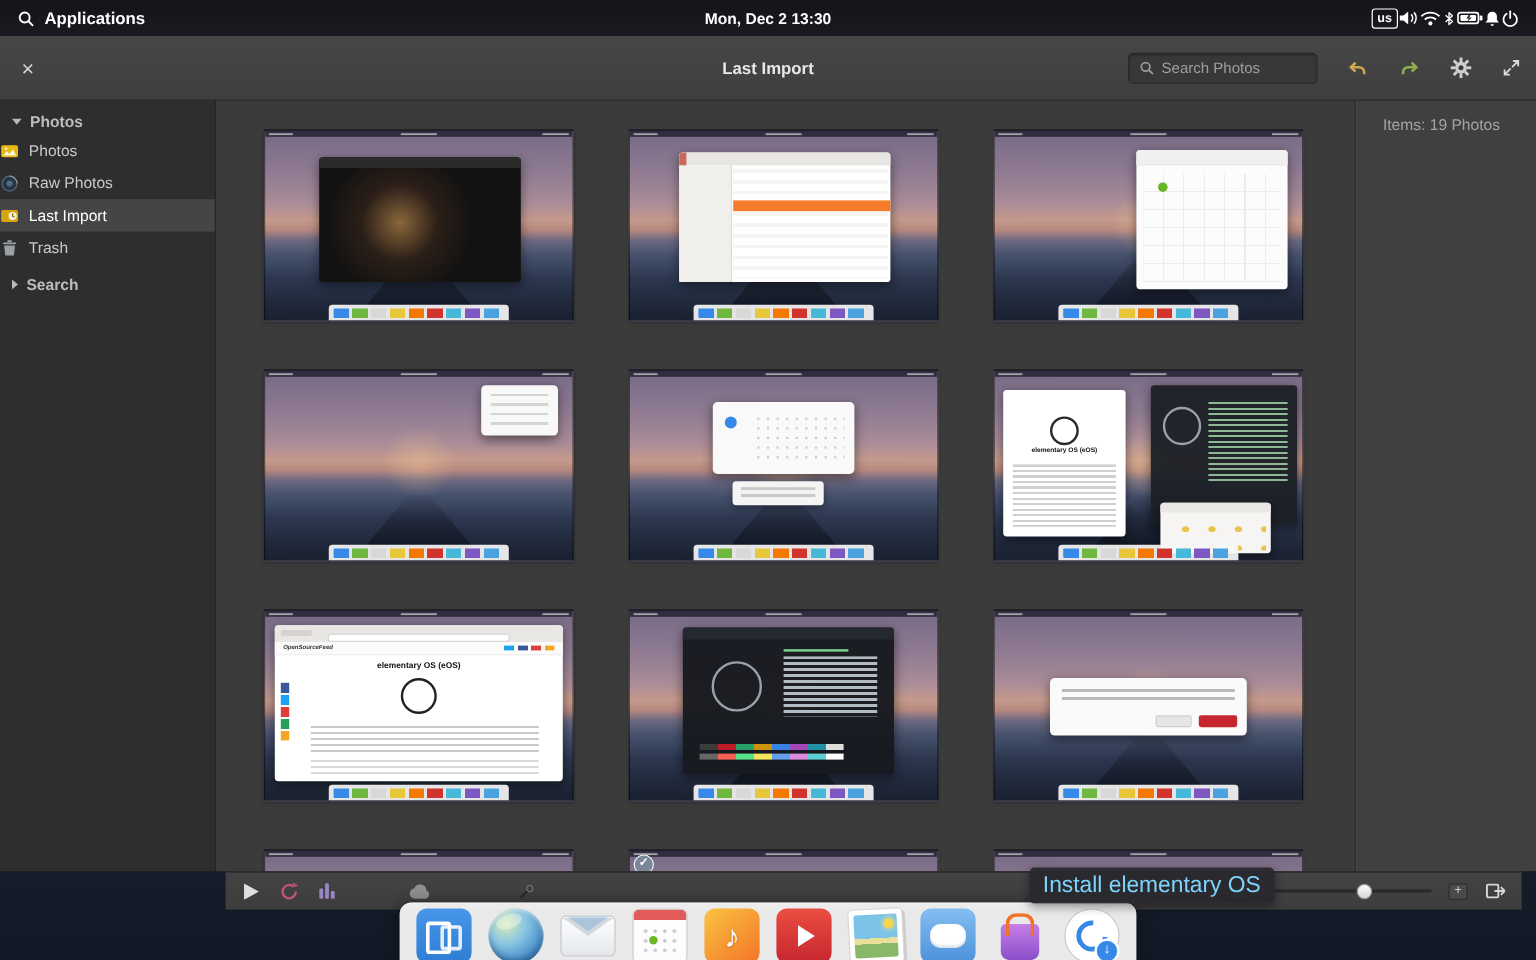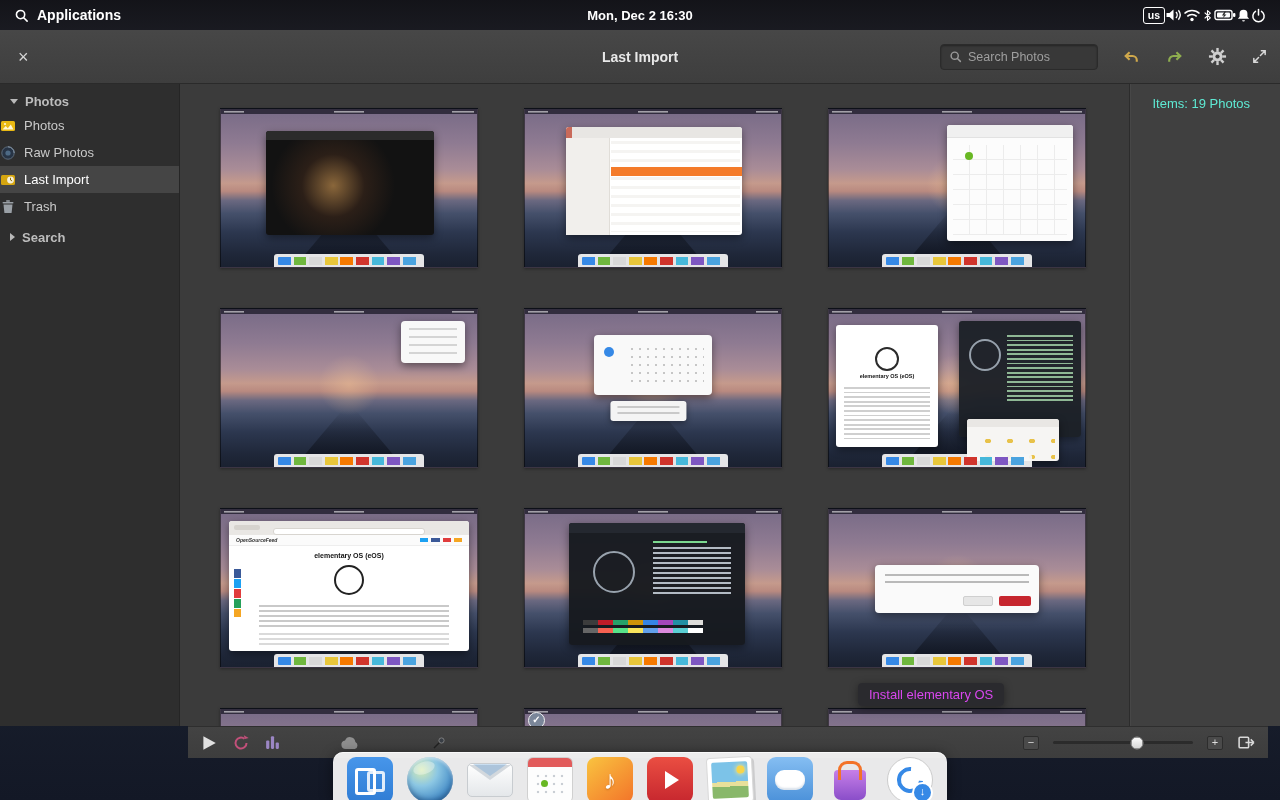--- a/index.html
+++ b/index.html
@@ -48,21 +48,21 @@
   .tri-down { width:0; height:0; border-left:4.5px solid transparent; border-right:4.5px solid transparent;
     border-top:5.5px solid #b9b9b9; }
   .tri-right { width:0; height:0; border-top:4.5px solid transparent; border-bottom:4.5px solid transparent;
     border-left:5.5px solid #b9b9b9; }
 
   
   .content { position:absolute; left:180px; top:84px; width:1100px; height:642px; background:#3b3b3b;
     overflow:hidden; z-index:8; }
   .right-pane { position:absolute; left:949px; top:0; right:0; bottom:0; background:#404040;
     border-left:1px solid rgba(0,0,0,.3); box-shadow:inset 1px 0 0 rgba(255,255,255,.04); }
-  .items-count { position:absolute; top:12px; right:30px; font-size:13px; color:#5eead4; }
+  .items-count { position:absolute; top:12px; right:30px; font-size:13px; color:#a3a3a3; }
 
   .grid { position:absolute; left:40px; top:24px; display:grid;
     grid-template-columns:repeat(3,258px); grid-auto-rows:160px; gap:40px 46px; }
 
   
   .thumb { position:relative; width:258px; height:160px; overflow:hidden; cursor:default;
     border:1px solid rgba(0,0,0,.5); box-shadow:0 1px 3px rgba(0,0,0,.35);
     background:linear-gradient(180deg,#776a86 0%,#8f7b92 22%,#a98c97 38%,#c59a8c 47%,#b98a80 52%,
       #6a6880 58%,#45506b 66%,#2c374f 78%,#1f2739 92%,#1a2130 100%); }
   .thumb::before { content:""; position:absolute; inset:0;
@@ -204,22 +204,22 @@
     display:flex; align-items:center; padding:0 12px; gap:14px; }
   .tbtn { background:none; border:none; display:flex; align-items:center; cursor:default; }
   .tb-spacer { flex:1; }
   .zoom-btn { width:16px; height:14px; background:#4a4a4a; border:1px solid #2d2d2d; border-radius:2px;
     color:#ddd; font-size:11px; line-height:11px; text-align:center; padding:0; }
   .zslider { width:140px; height:3px; background:#2b2b2b; border-radius:2px; position:relative; }
   .zhandle { position:absolute; left:60%; top:50%; transform:translate(-50%,-50%); width:13px; height:13px;
     border-radius:50%; background:linear-gradient(#fdfdfd,#d5d5d5); border:1px solid #939393; }
 
   
-  .tooltip { position:absolute; left:858px; top:683px; z-index:60; background:rgba(42,42,46,.96); color:#d946ef;
-    font-size:13px; padding:4px 11px; border-radius:4px; box-shadow:0 2px 8px rgba(0,0,0,.4); }
+  .tooltip { position:absolute; left:858px; top:723px; z-index:60; background:rgba(42,42,46,.96); color:#7dd3fc;
+    font-size:19px; padding:4px 11px; border-radius:4px; box-shadow:0 2px 8px rgba(0,0,0,.4); }
 
   
   .dock { position:absolute; left:50%; bottom:0; transform:translateX(-50%); z-index:40;
     display:flex; align-items:flex-start; gap:14px; padding:5px 14px 0; height:48px;
     background:rgba(250,250,250,.93); border-radius:10px 10px 0 0;
     box-shadow:inset 0 1px 0 rgba(255,255,255,.7), 0 2px 14px rgba(0,0,0,.45); }
   .dock-icon { position:relative; width:46px; height:46px; flex:0 0 auto; cursor:default; }
 
   .di-multitasking { background:linear-gradient(#4796ea,#2f7cd4); border-radius:9px; }
   .di-multitasking::before { content:""; position:absolute; left:8px; top:11px; width:15px; height:21px;
@@ -283,21 +283,21 @@
 
   <header class="panel">
     <div class="panel-left">
       <svg width="15" height="15" viewBox="0 0 16 16">
         <circle cx="7" cy="7" r="4.4" fill="none" stroke="#fff" stroke-width="1.7"></circle>
         <line x1="10.4" y1="10.4" x2="14" y2="14" stroke="#fff" stroke-width="1.7" stroke-linecap="round"></line>
       </svg>
       <span>Applications</span>
     </div>
     <div class="panel-center">
-      <span>Mon, Dec 2  16:30</span>
+      <span>Mon, Dec 2  13:30</span>
     </div>
     <div class="panel-right">
       <span class="kbd-box">us</span>
       <span class="pi">
         <svg width="18" height="14" viewBox="0 0 18 14">
           <path d="M1.5 5h3l4-3.4v10.8L4.5 9h-3z" fill="#fff"></path>
           <path d="M11 4a4.4 4.4 0 010 6" fill="none" stroke="#fff" stroke-width="1.4"></path>
           <path d="M13.4 2.3a7.6 7.6 0 010 9.4" fill="none" stroke="#fff" stroke-width="1.4"></path>
         </svg>
       </span>

